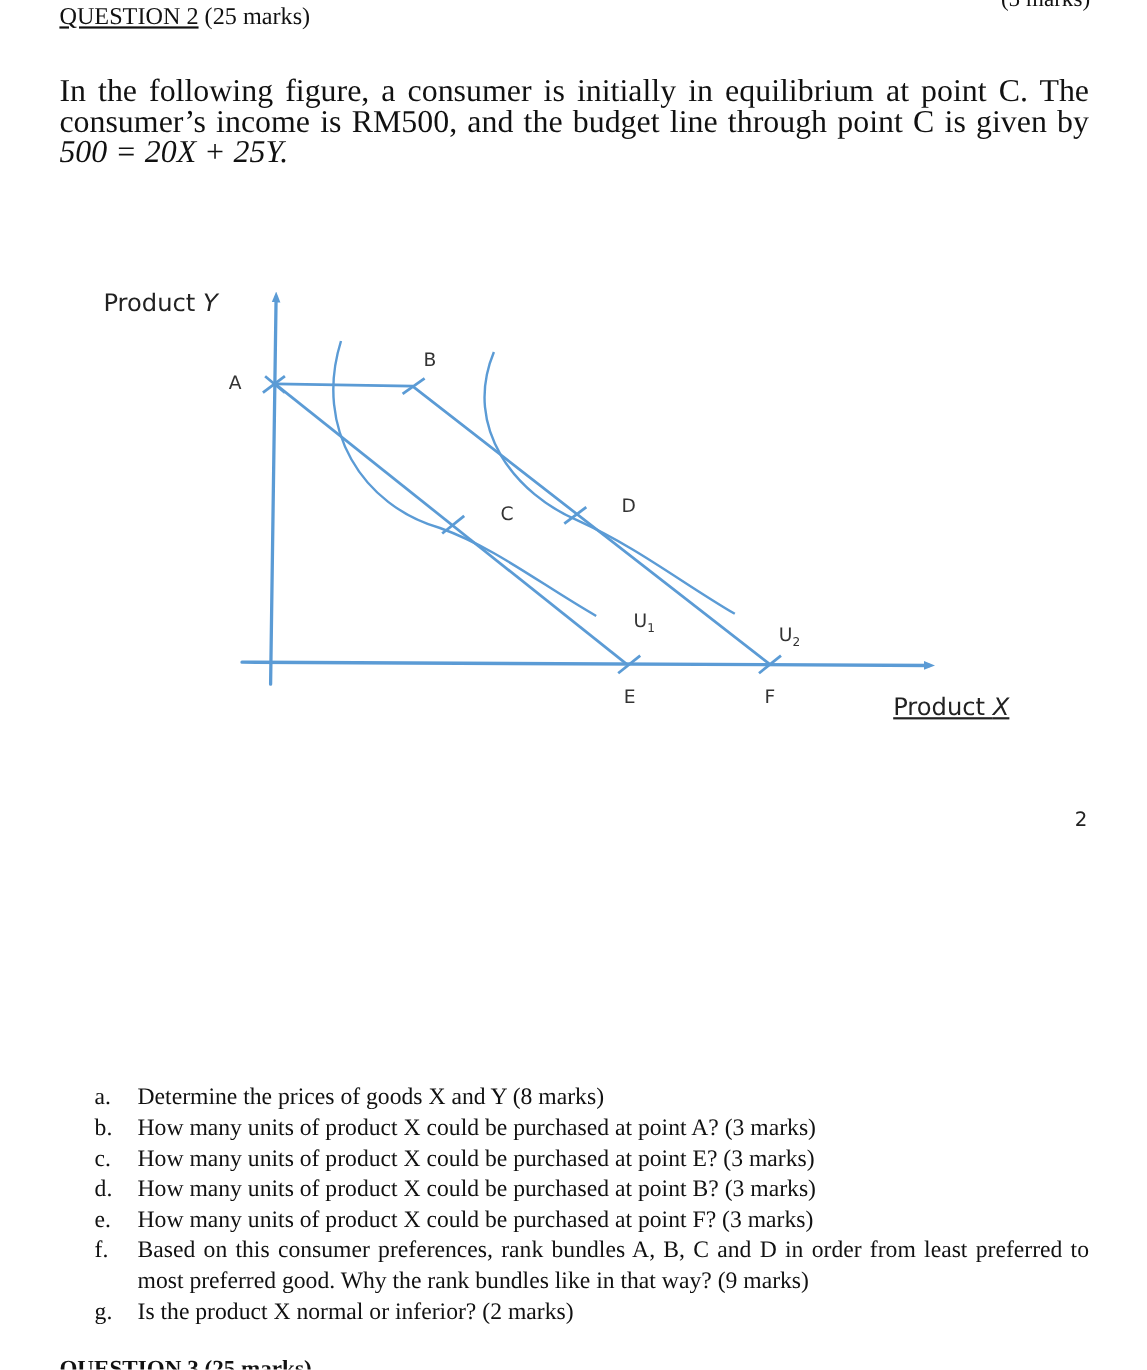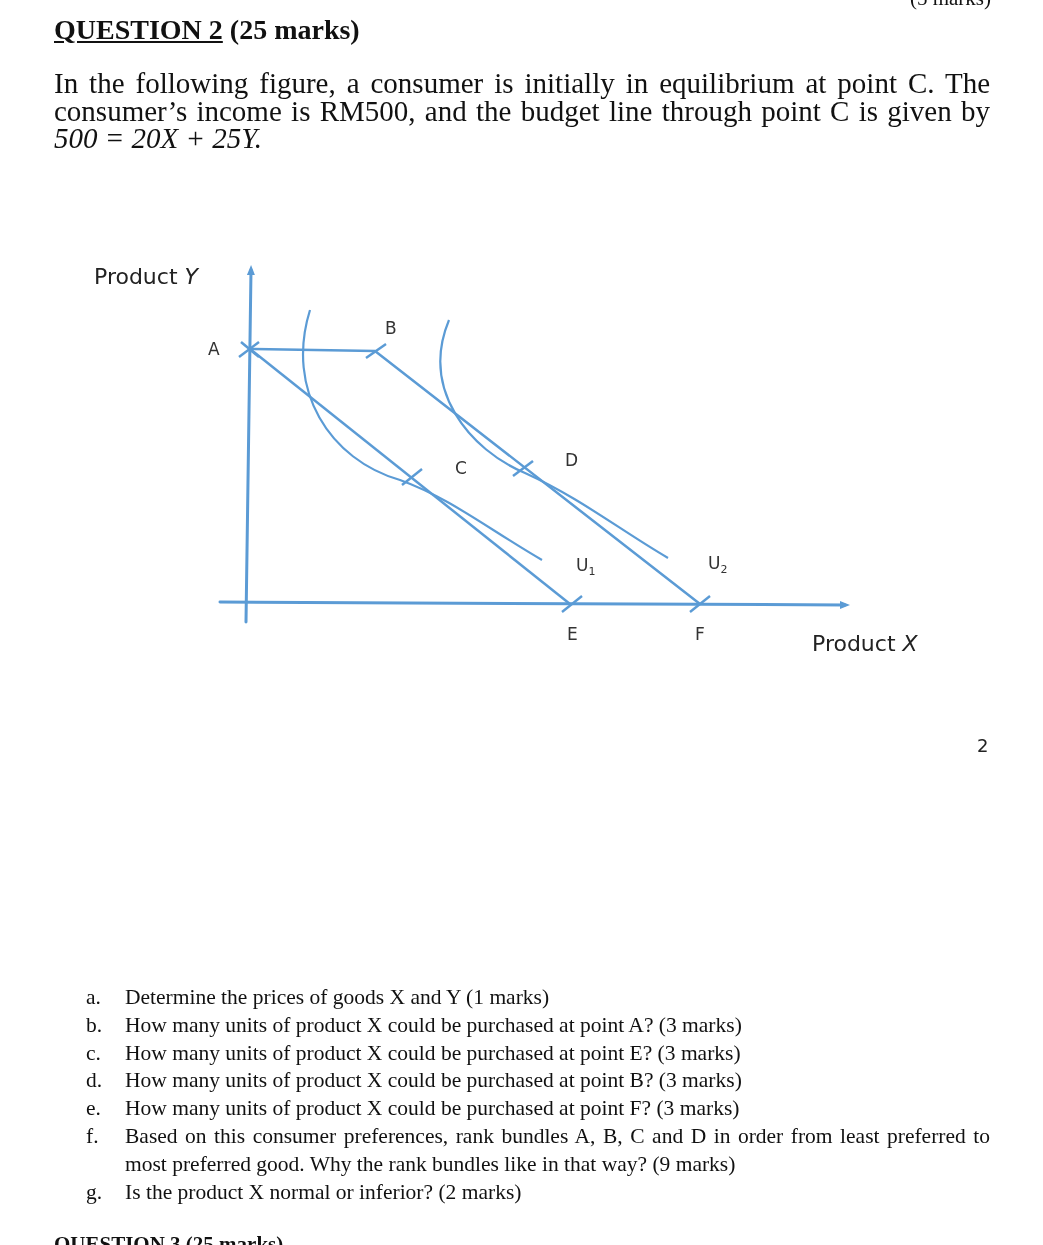--- a/index.html
+++ b/index.html
@@ -1,19 +1,19 @@
 <!DOCTYPE html>
 <html><head>
 <meta charset="utf-8">
 <style>
   html, body { margin:0; padding:0; background:#ffffff; }
   body { width:1043px; height:1245px; position:relative; overflow:hidden;
          font-family:"Liberation Serif", serif; color:#111; }
   .top-marks { position:absolute; right:52px; top:-14px; font-size:21px; }
-  .q-title { position:absolute; left:54px; top:14px; font-size:28px; font-weight:bold; }
+  .q-title { position:absolute; left:54px; top:2px; font-size:22px; font-weight:normal; }
   .q-title .u { text-decoration:underline; }
   .intro { position:absolute; left:54px; top:70px; width:936px; font-size:29px; line-height:27.5px; text-align:justify; }
   .intro p { margin:0; }
   .intro .eq { font-style:italic; }
   .figure { position:absolute; left:0; top:240px; width:1043px; height:440px; }
   .figure svg { position:absolute; left:0; top:0; }
   .fig-label { position:absolute; font-family:"DejaVu Sans", sans-serif; color:#333; font-size:20px; }
   .pt-label { position:absolute; font-family:"DejaVu Sans", sans-serif; color:#333; font-size:17px; }
   .axis-label { font-size:22px; color:#222; }
   .axis-label i { font-style:italic; }
@@ -74,39 +74,39 @@
       <g>
           <line x1="562" y1="372" x2="582" y2="356"></line>
         </g>
       <g>
           <line x1="690" y1="372" x2="710" y2="356"></line>
         </g>
     </g>
   </svg>
 
   <div class="fig-label axis-label" style="left:94px; top:24px;"><span>Product </span><i>Y</i></div>
-  <div class="fig-label axis-label" style="left:812px; top:391px;"><span>Product </span><i>X</i></div>
+  <div class="fig-label axis-label" style="left:812px; top:391px;text-decoration:underline;"><span>Product </span><i>X</i></div>
 
   <div class="pt-label" style="left:208px; top:99px;">A</div>
   <div class="pt-label" style="left:385px; top:78px;">B</div>
   <div class="pt-label" style="left:455px; top:218px;">C</div>
   <div class="pt-label" style="left:565px; top:210px;">D</div>
   <div class="pt-label" style="left:567px; top:384px;">E</div>
   <div class="pt-label" style="left:695px; top:384px;">F</div>
 
   <div class="pt-label" style="left:576px; top:315px;"><span>U</span><sub style="font-size:11px;">1</sub></div>
-  <div class="pt-label" style="left:708px; top:313px;"><span>U</span><sub style="font-size:11px;">2</sub></div>
+  <div class="pt-label" style="left:708px; top:328px;"><span>U</span><sub style="font-size:11px;">2</sub></div>
 </div>
 
 <div class="page-num">2</div>
 
 <div class="questions">
   <div class="qitem">
       <span class="lt">a.</span>
-      <span class="tx">Determine the prices of goods X and Y (1 marks)</span>
+      <span class="tx">Determine the prices of goods X and Y (8 marks)</span>
     </div>
   <div class="qitem">
       <span class="lt">b.</span>
       <span class="tx">How many units of product X could be purchased at point A? (3 marks)</span>
     </div>
   <div class="qitem">
       <span class="lt">c.</span>
       <span class="tx">How many units of product X could be purchased at point E? (3 marks)</span>
     </div>
   <div class="qitem">

